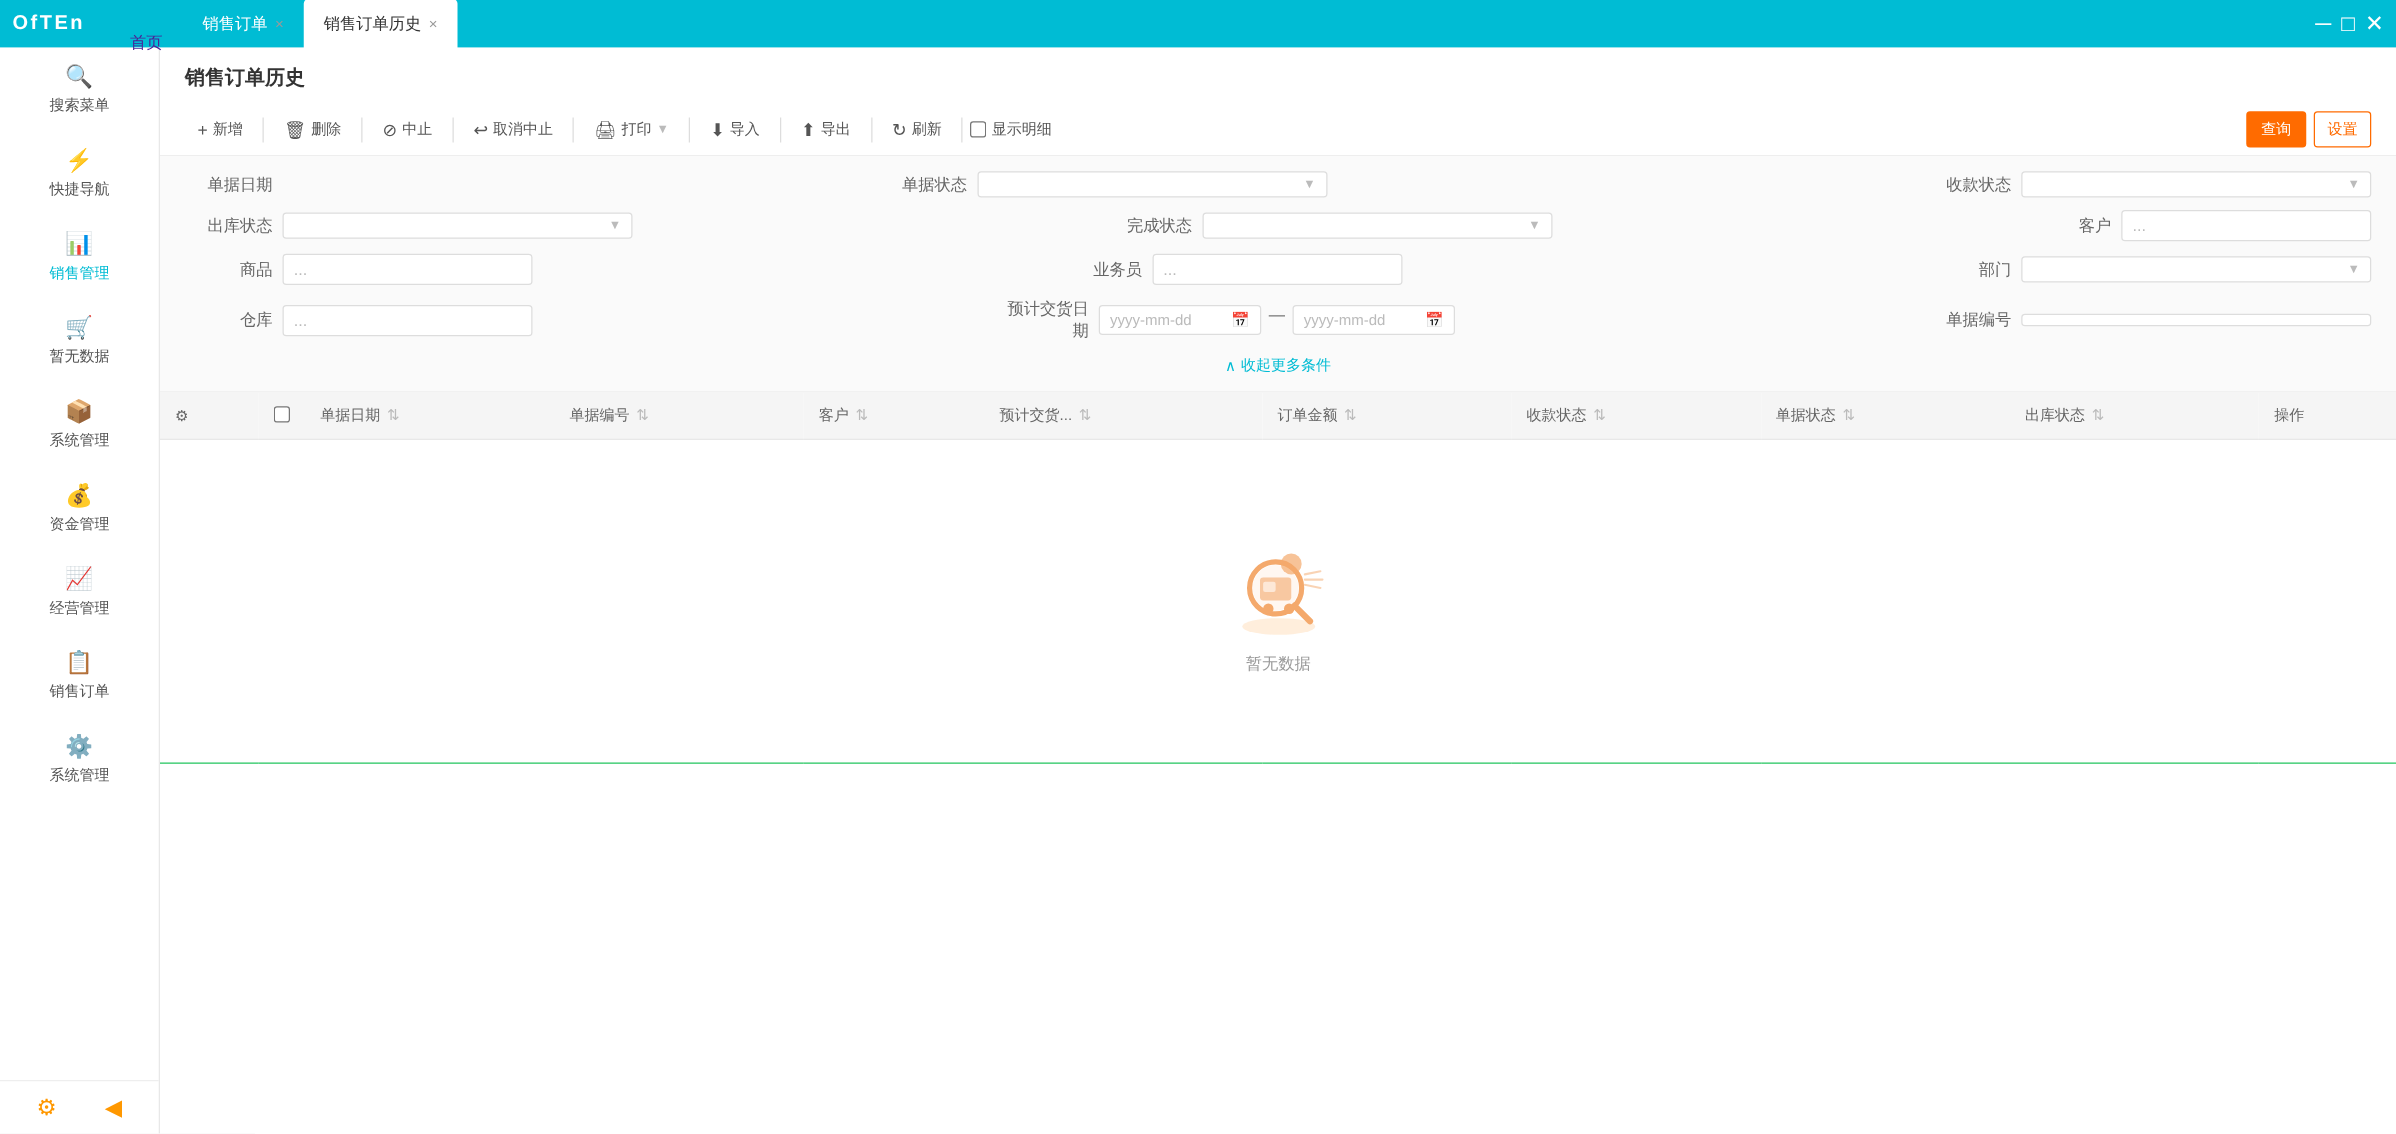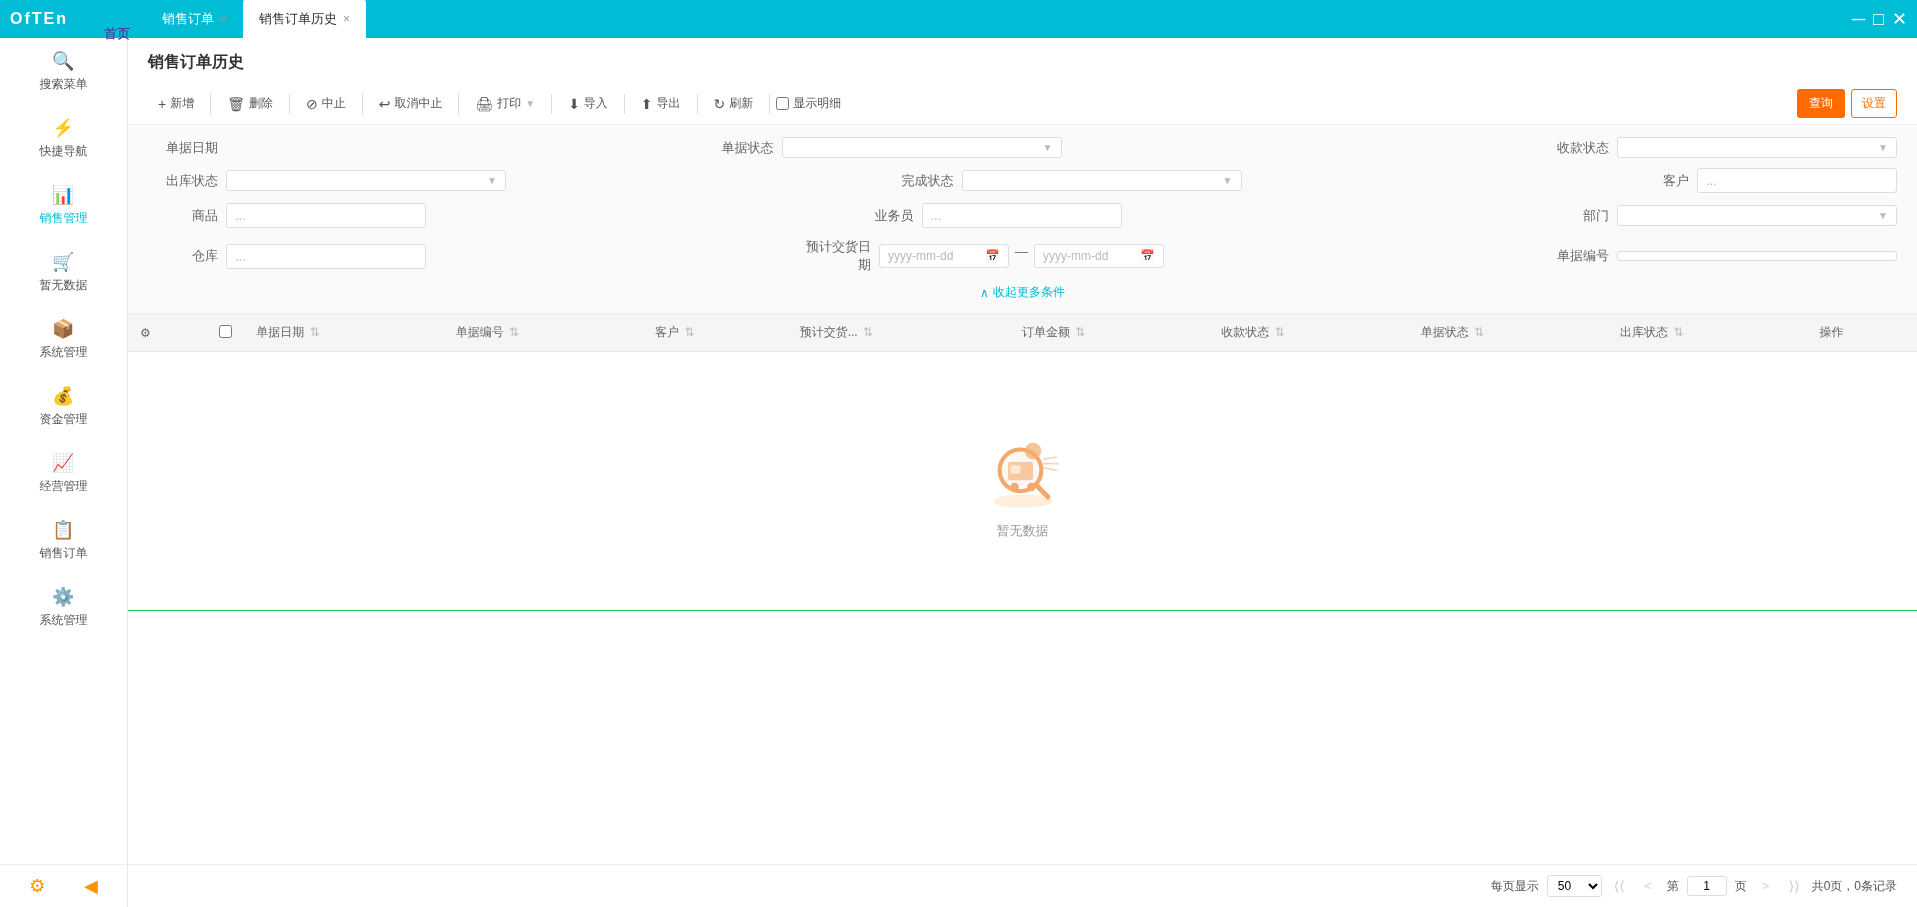--- a/index.html
+++ b/index.html
@@ -353,31 +353,15 @@
                   <line x1="85" y1="55" x2="100" y2="58" stroke="#f4a96c" stroke-width="2" opacity="0.5" stroke-linecap="round"></line>
                 </svg>
                 <span class="empty-text">暂无数据</span>
               </div>
             </td>
           </tr>
         </tbody>
       </table>
     </div>
 
-    <div class="table-footer">
-      <span>每页显示</span>
-      <select class="page-size-select">
-        <option>50</option>
-        <option>100</option>
-        <option>200</option>
-      </select>
-      <button class="page-nav-btn" disabled="">⟨⟨</button>
-      <button class="page-nav-btn" disabled="">＜</button>
-      <span>第</span>
-      <input type="text" class="page-input" value="1" style="">
-      <span>页</span>
-      <button class="page-nav-btn" disabled="">＞</button>
-      <button class="page-nav-btn" disabled="">⟩⟩</button>
-      <span>共0页，0条记录</span>
-    </div>
 
   </div>
 </div>
 
 </body></html>

